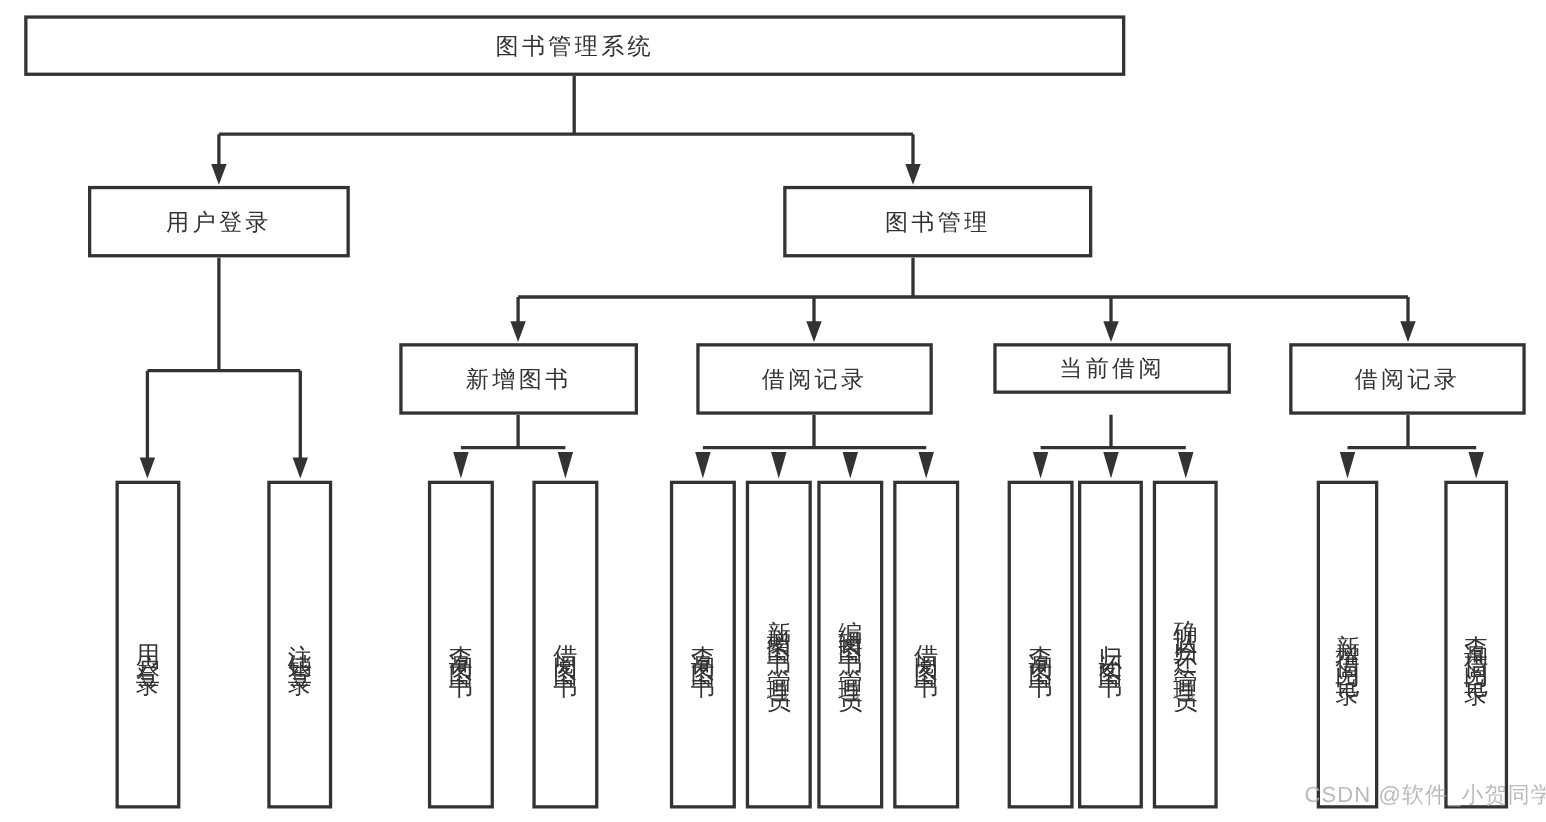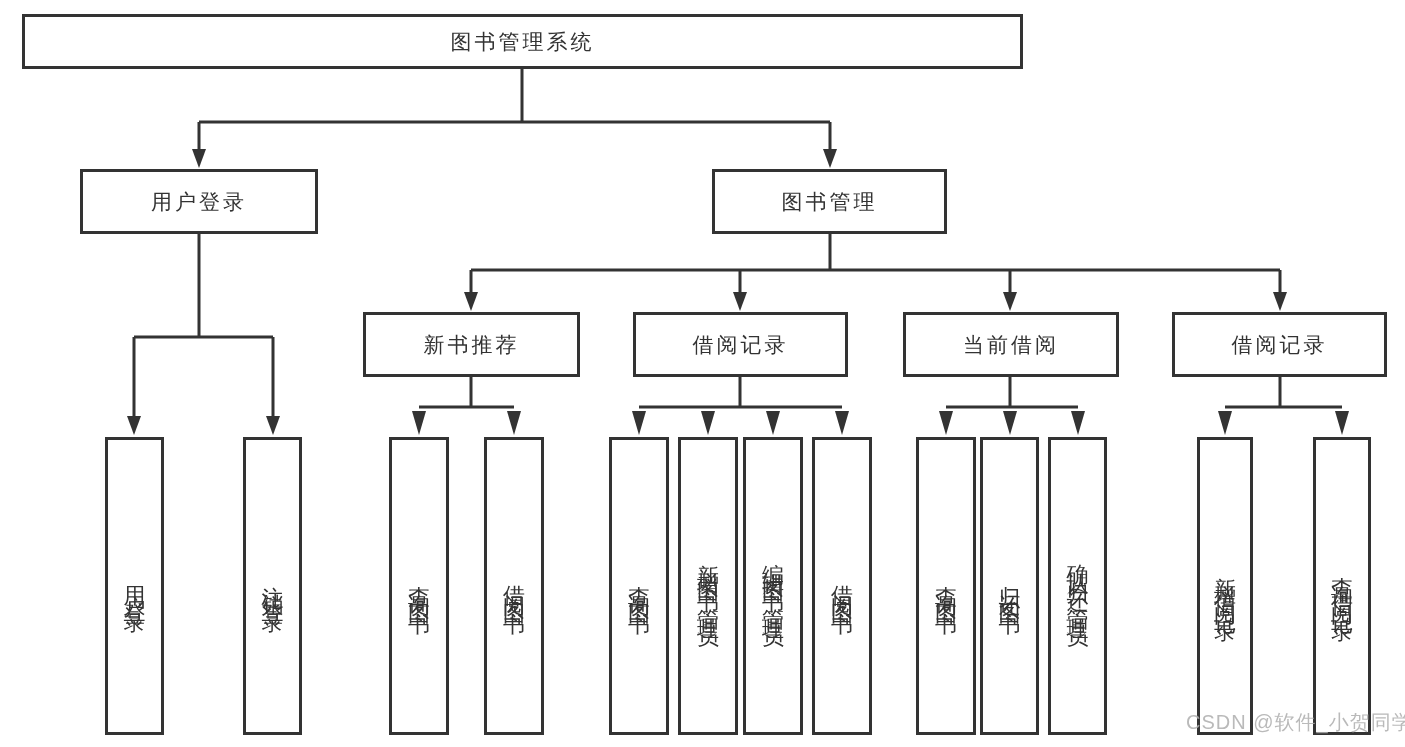--- a/index.html
+++ b/index.html
@@ -94,31 +94,31 @@
     </g>
   </svg>
 
   <div class="box" style="left:22px;top:14px;width:1001px;height:55px">
     <span class="hlbl">图书管理系统</span>
   </div>
 
   <div class="box" style="left:80px;top:169px;width:238px;height:65px">
     <span class="hlbl">用户登录</span>
   </div>
-  <div class="box" style="left:712px;top:169px;width:235px;height:65px">
+  <div class="box" style="left:712px;top:169px;width:281px;height:65px">
     <span class="hlbl">图书管理</span>
   </div>
 
   <div class="box" style="left:363px;top:312px;width:217px;height:65px">
-    <span class="hlbl">新书推荐</span>
+    <span class="hlbl">新增图书</span>
   </div>
   <div class="box" style="left:633px;top:312px;width:215px;height:65px">
     <span class="hlbl">借阅记录</span>
   </div>
-  <div class="box" style="left:903px;top:312px;width:216px;height:65px">
+  <div class="box" style="left:903px;top:312px;width:216px;height:46px">
     <span class="hlbl">当前借阅</span>
   </div>
   <div class="box" style="left:1172px;top:312px;width:215px;height:65px">
     <span class="hlbl">借阅记录</span>
   </div>
 
   <div class="box" style="left:105px;top:437px;width:59px;height:298px">
     <span class="vlbl">用户登录</span>
   </div>
   <div class="box" style="left:243px;top:437px;width:59px;height:298px">

